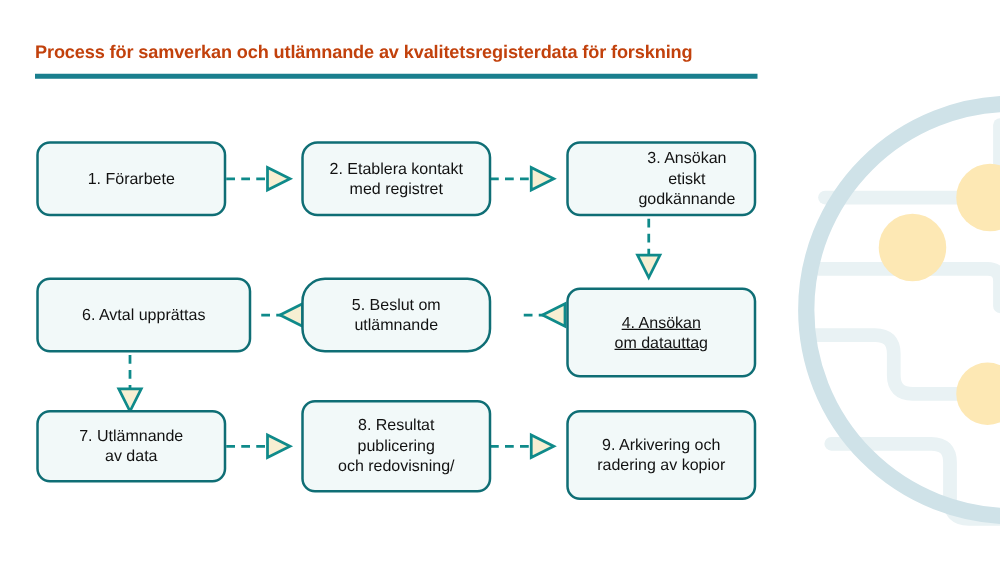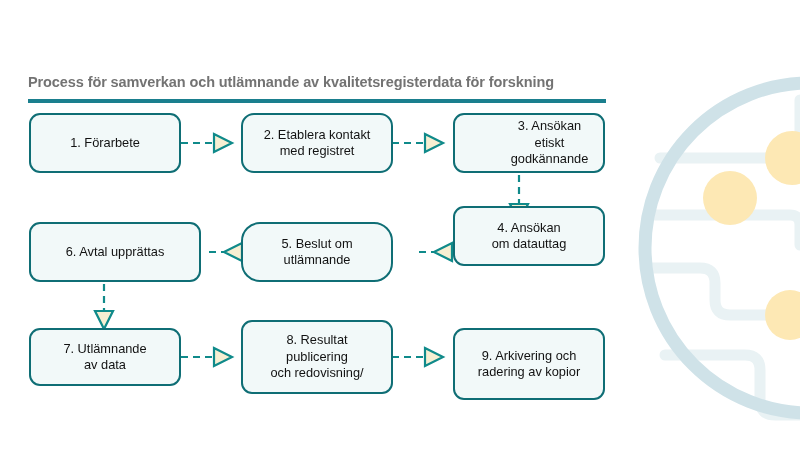--- a/index.html
+++ b/index.html
@@ -29,25 +29,24 @@
   
   #title-block {
     position: absolute;
     left: 28px;
     top: 33px;
     width: 580px;
   }
   #page-title {
     font-size: 14.5px;
     font-weight: bold;
-    color: #737373;
+    color: #c2410c;
     letter-spacing: -0.1px;
     white-space: nowrap;
     line-height: 18px;
-    margin-top: 40px;
   }
   #title-rule {
     margin-top: 8px;
     width: 578px;
     height: 4px;
     background: #1a7f8e;
   }
 
   
   .node {
@@ -151,21 +150,21 @@
     </div>
   </div>
 
   <div class="node" style="left:453px; top:113px; width:152px; height:60px;padding-left:47px;">
     <div>
       <span>3. Ansökan etiskt</span>
       <span>godkännande</span>
     </div>
   </div>
 
-  <div class="node" style="left:453px; top:206px; width:152px; height:60px;">
+  <div class="node" style="left:453px; top:230px; width:152px; height:72px;text-decoration:underline;">
     <div>
       <span>4. Ansökan</span>
       <span>om datauttag</span>
     </div>
   </div>
 
   <div class="node" style="left:241px; top:222px; width:152px; height:60px;border-radius:19px;">
     <div>
       <span>5. Beslut om</span>
       <span>utlämnande</span>

